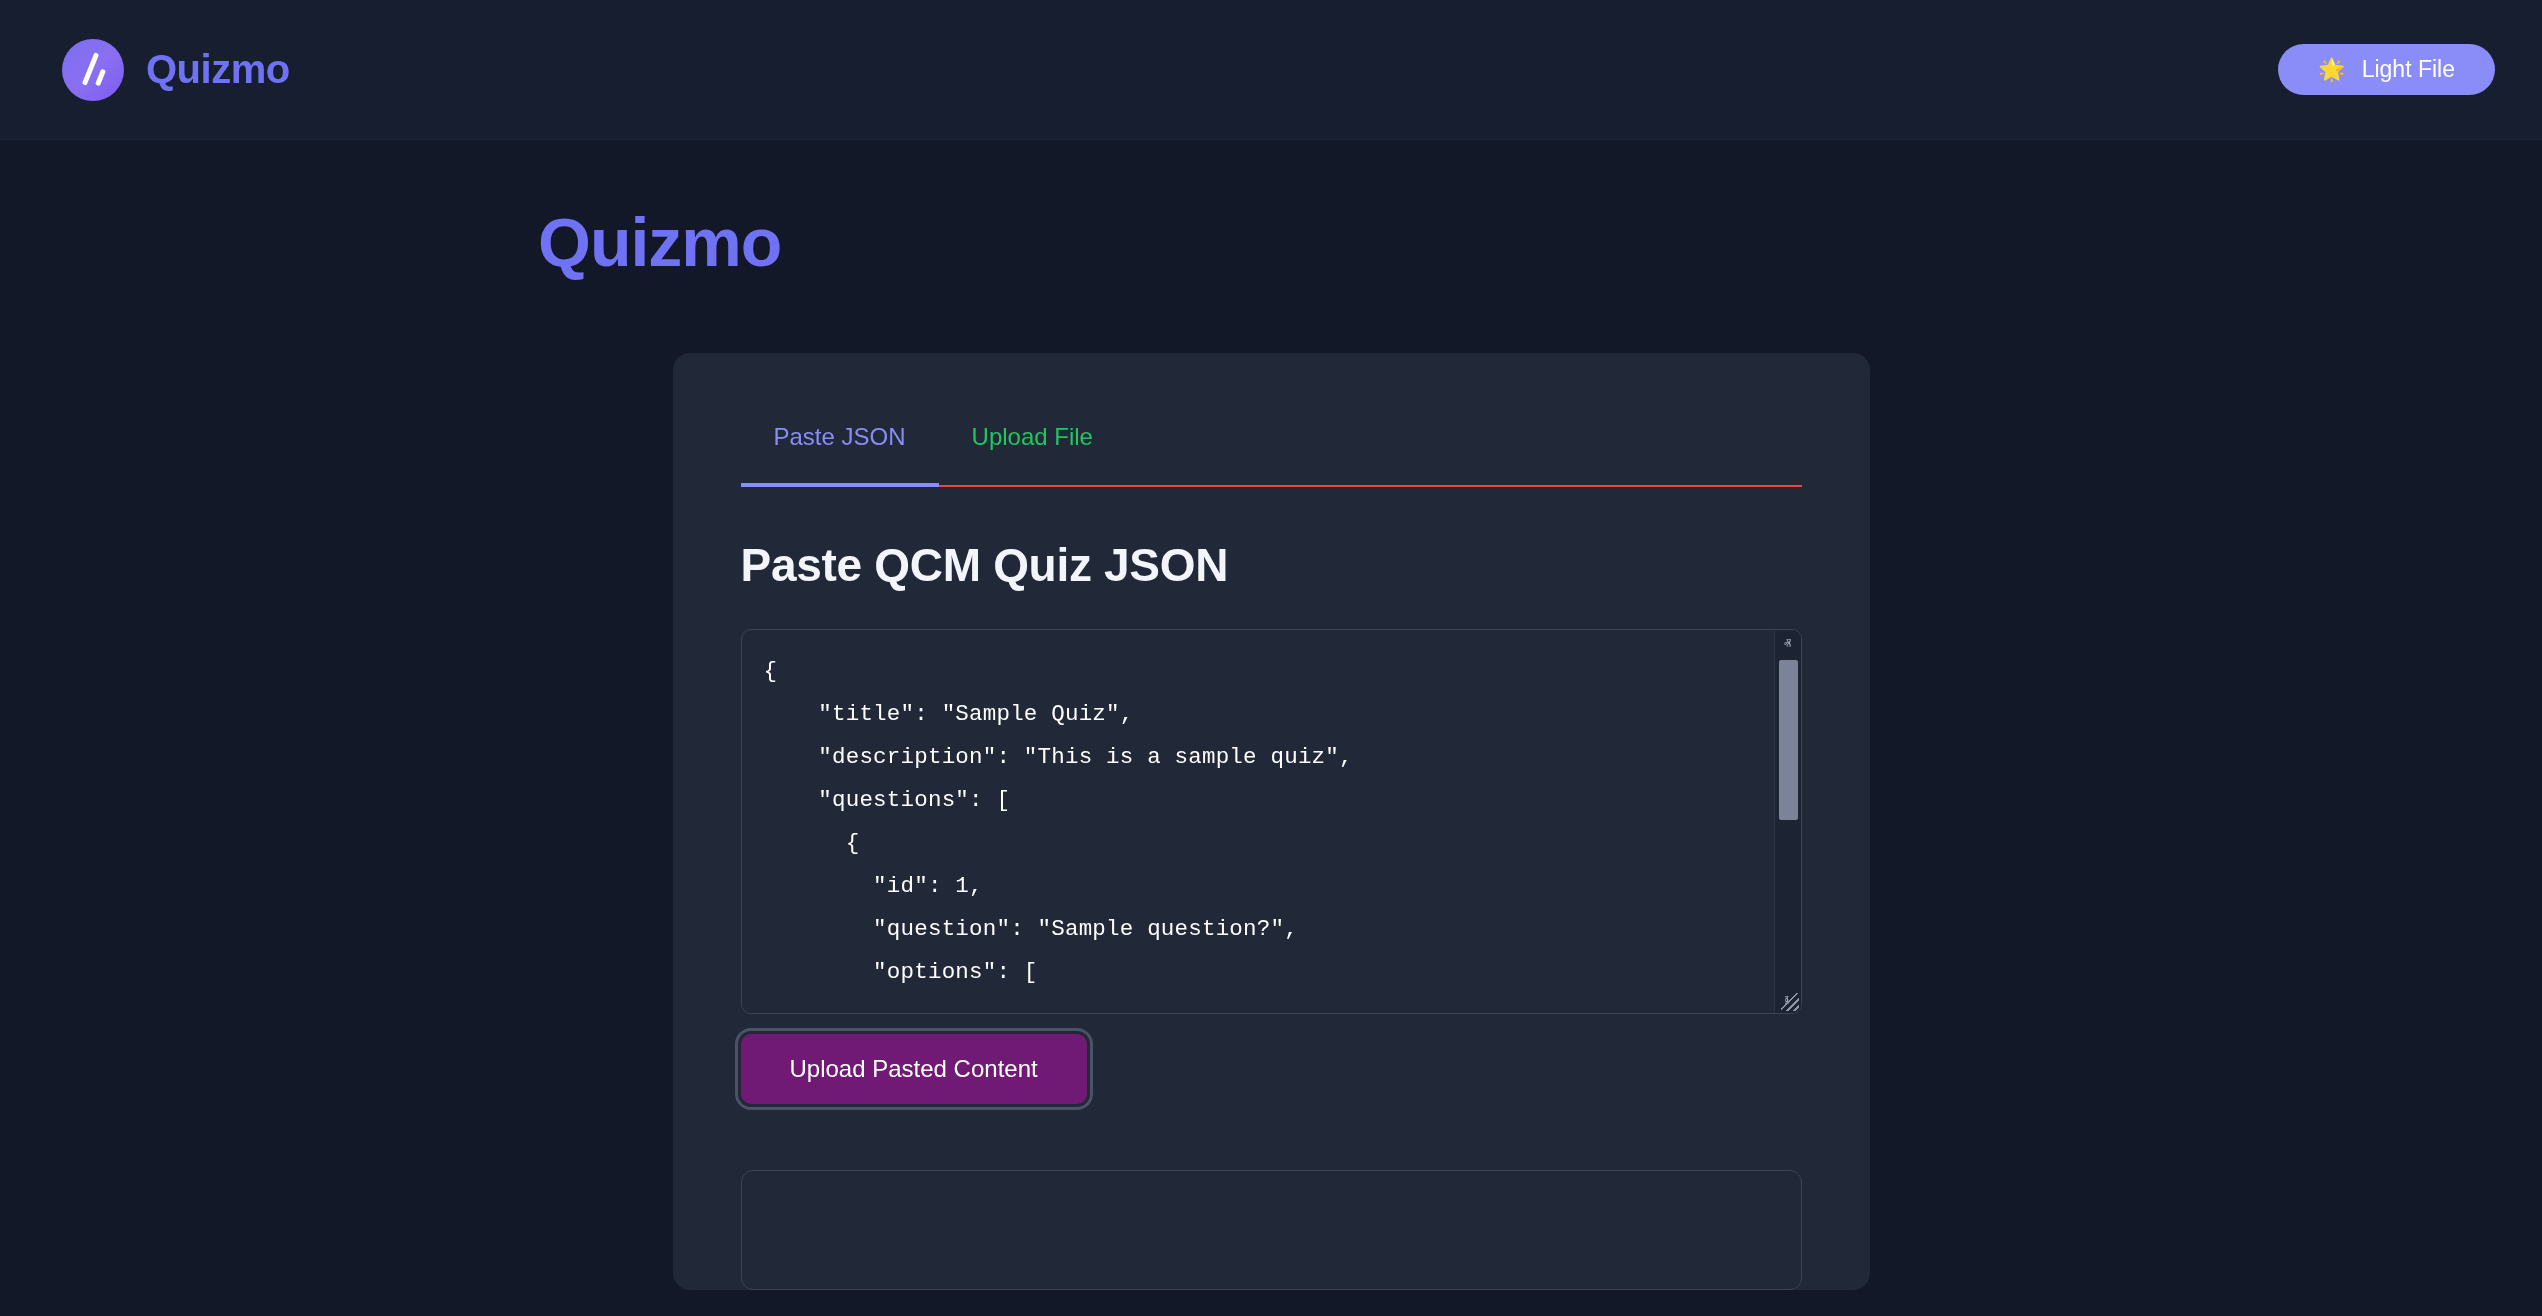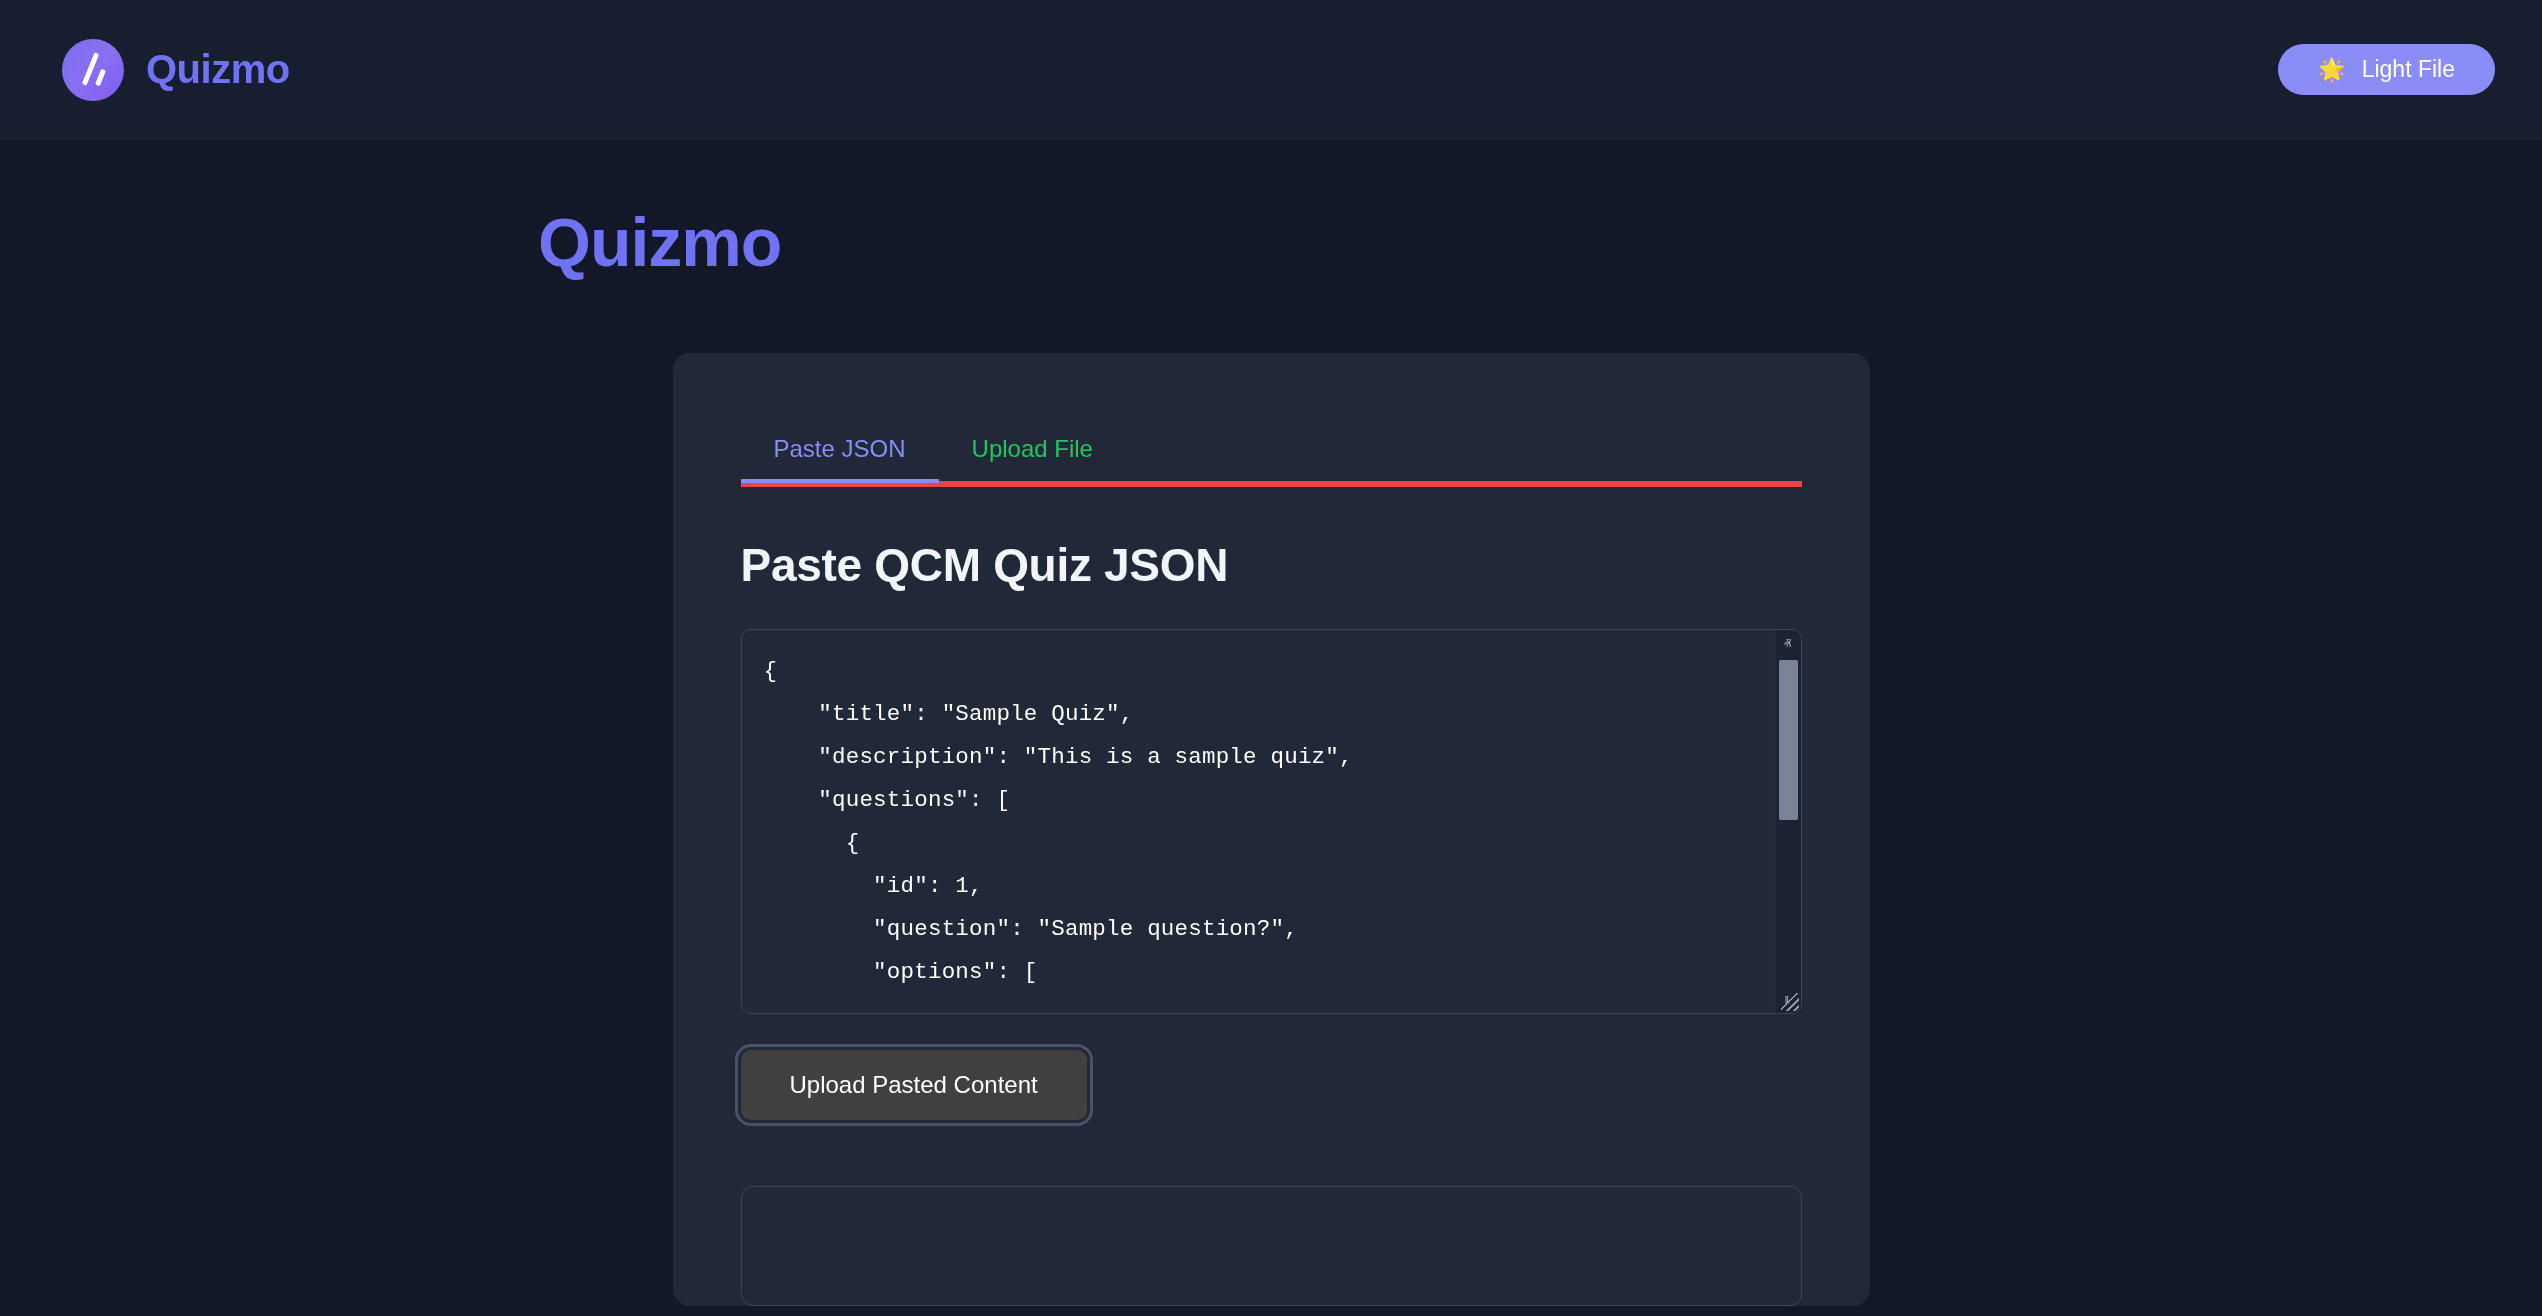--- a/index.html
+++ b/index.html
@@ -103,22 +103,21 @@
     width: 1197px;
     background: #212838;
     border-radius: 17px;
     padding: 56px 68px 0;
     min-height: 930px;
   }
 
   
   .tabs {
     display: flex;
-    align-items: flex-end;
-    border-bottom: 6px solid #ef4444;
+    border-bottom: 2px solid #ef4444;
     height: 78px;
   }
   .tab {
     background: none;
     border: none;
     font-family: "Liberation Sans", sans-serif;
     font-size: 24px;
     color: #22c55e;
     padding: 0 33px 20px;
     cursor: pointer;
@@ -215,22 +214,22 @@
     height: 18px;
     background:
       linear-gradient(135deg, transparent 0 42%, #8d96a8 42% 50%, transparent 50% 100%),
       linear-gradient(135deg, transparent 0 62%, #8d96a8 62% 70%, transparent 70% 100%),
       linear-gradient(135deg, transparent 0 82%, #8d96a8 82% 90%, transparent 90% 100%);
     cursor: nwse-resize;
   }
 
   
   .upload-btn {
-    margin-top: 36px;
-    background: #404040;
+    margin-top: 20px;
+    background: #701a75;
     border: none;
     outline: 3px solid #4b5266;
     outline-offset: 3px;
     border-radius: 10px;
     padding: 23px 49px;
     font-family: "Liberation Sans", sans-serif;
     font-size: 24px;
     color: #ffffff;
     cursor: pointer;
     line-height: 1;

